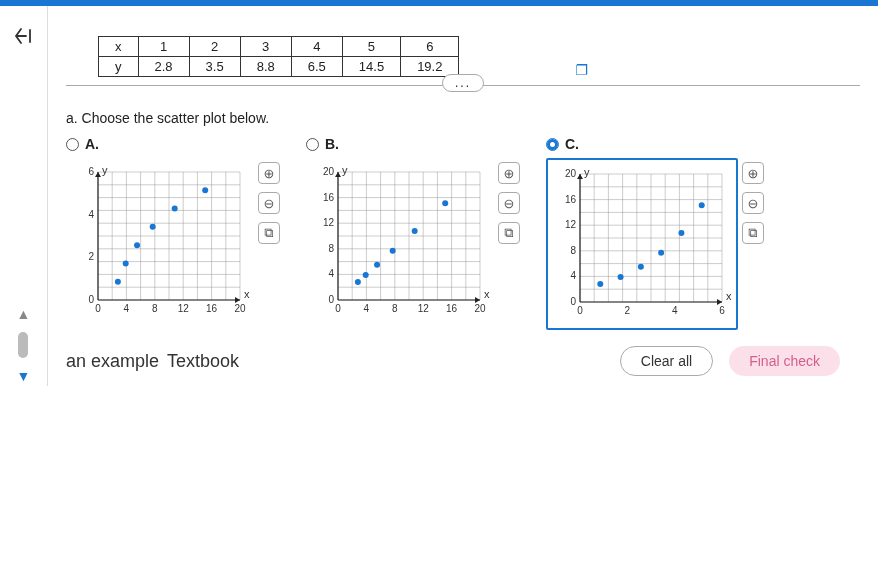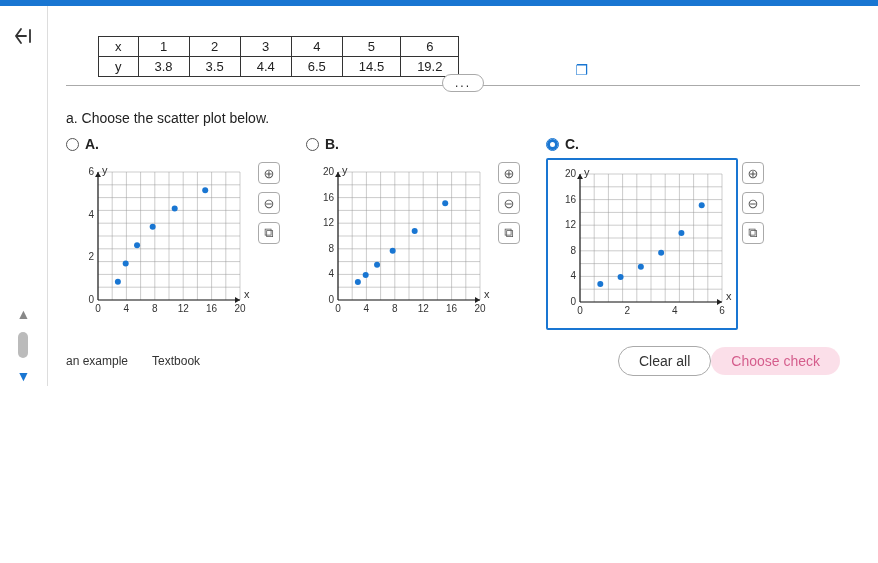--- a/index.html
+++ b/index.html
@@ -30,23 +30,23 @@
   .tool-btn { width: 22px; height: 22px; border: 1px solid #aaa; border-radius: 4px; display:flex; align-items:center; justify-content:center; font-size:13px; color:#555; background:#fff; cursor:pointer; }
   svg { display: block; }
   .grid-line { stroke: #999; stroke-width: 0.5; }
   .axis-line { stroke: #222; stroke-width: 1.2; }
   .pt { fill: #1976d2; }
   .tick-label { font-size: 10px; fill: #333; }
   .axis-label { font-size: 11px; fill: #333; }
   .option.selected-opt .plot-frame { border: 2px solid #1976d2; border-radius: 2px; }
   .plot-frame { padding: 4px; }
   .bottom-bar { display: flex; align-items: center; justify-content: space-between; padding: 16px 20px 10px 0; }
-  .bottom-left { display: flex; gap: 24px; font-size: 12px; }
+  .bottom-left { display: flex; gap: 8px; font-size: 18px; }
   .link { color: #333; cursor: pointer; }
-  .bottom-right { display: flex; align-items: center; }
+  .bottom-right { display: flex; gap: 16px; }
   .btn { padding: 6px 20px; border-radius: 18px; font-size: 14px; cursor: pointer; border: 1px solid transparent; }
   .btn-clear { background: #fff; border: 1px solid #aaa; color: #333; }
   .btn-final { background: #f8bbd0aa; color: #c2185b; border: none; font-weight: 500; opacity: .7; }
 </style>
 </head>
 <body>
 
 <div class="top-bar"></div>
 <div class="container">
   <div class="left-rail">
@@ -73,23 +73,23 @@
         <td>x</td>
         <td>1</td>
         <td>2</td>
         <td>3</td>
         <td>4</td>
         <td>5</td>
         <td>6</td>
       </tr>
       <tr>
         <td>y</td>
-        <td>3.8</td>
+        <td>2.8</td>
         <td>3.5</td>
-        <td>4.4</td>
+        <td>8.8</td>
         <td>6.5</td>
         <td>14.5</td>
         <td>19.2</td>
       </tr>
     </tbody>
       </table>
 
     <div class="hr-wrap">
       <hr class="hr-line">
       <div class="ellipsis-bubble">...</div>
@@ -286,17 +286,17 @@
         </div>
       </div>
 
     <div class="bottom-bar">
       <div class="bottom-left">
         <span class="link">an example</span>
         <span class="link">Textbook</span>
       </div>
       <div class="bottom-right">
         <button class="btn btn-clear">Clear all</button>
-        <button class="btn btn-final">Choose check</button>
+        <button class="btn btn-final">Final check</button>
       </div>
     </div>
   </div>
 </div>
 
 </body></html>

